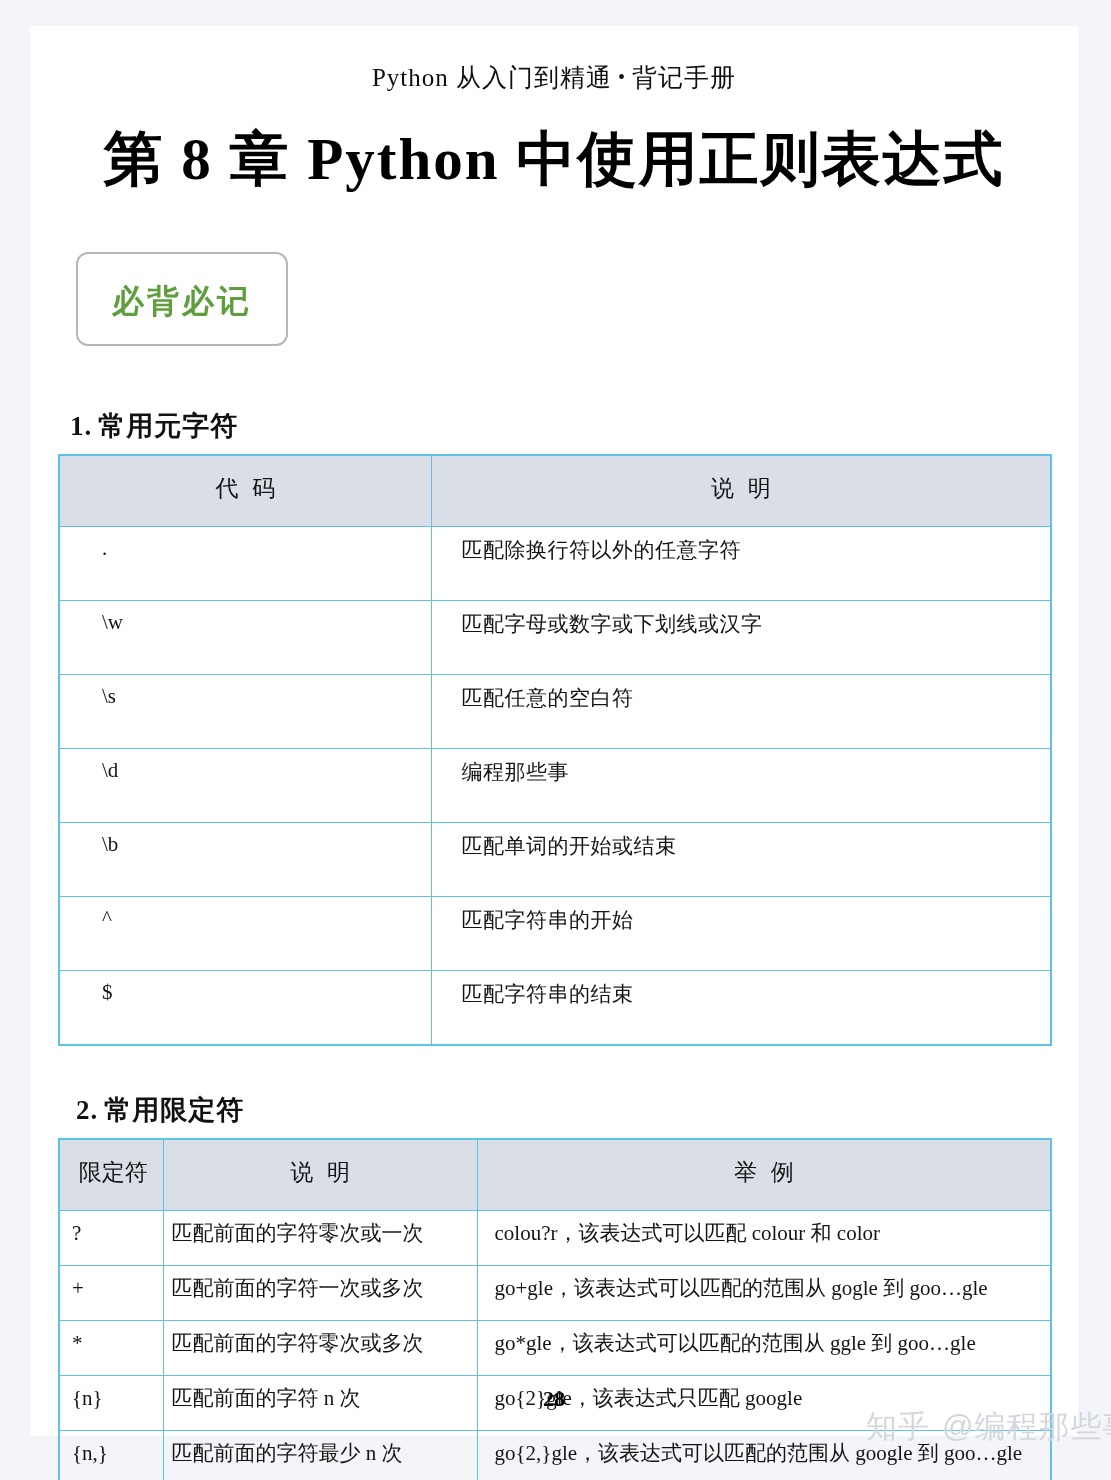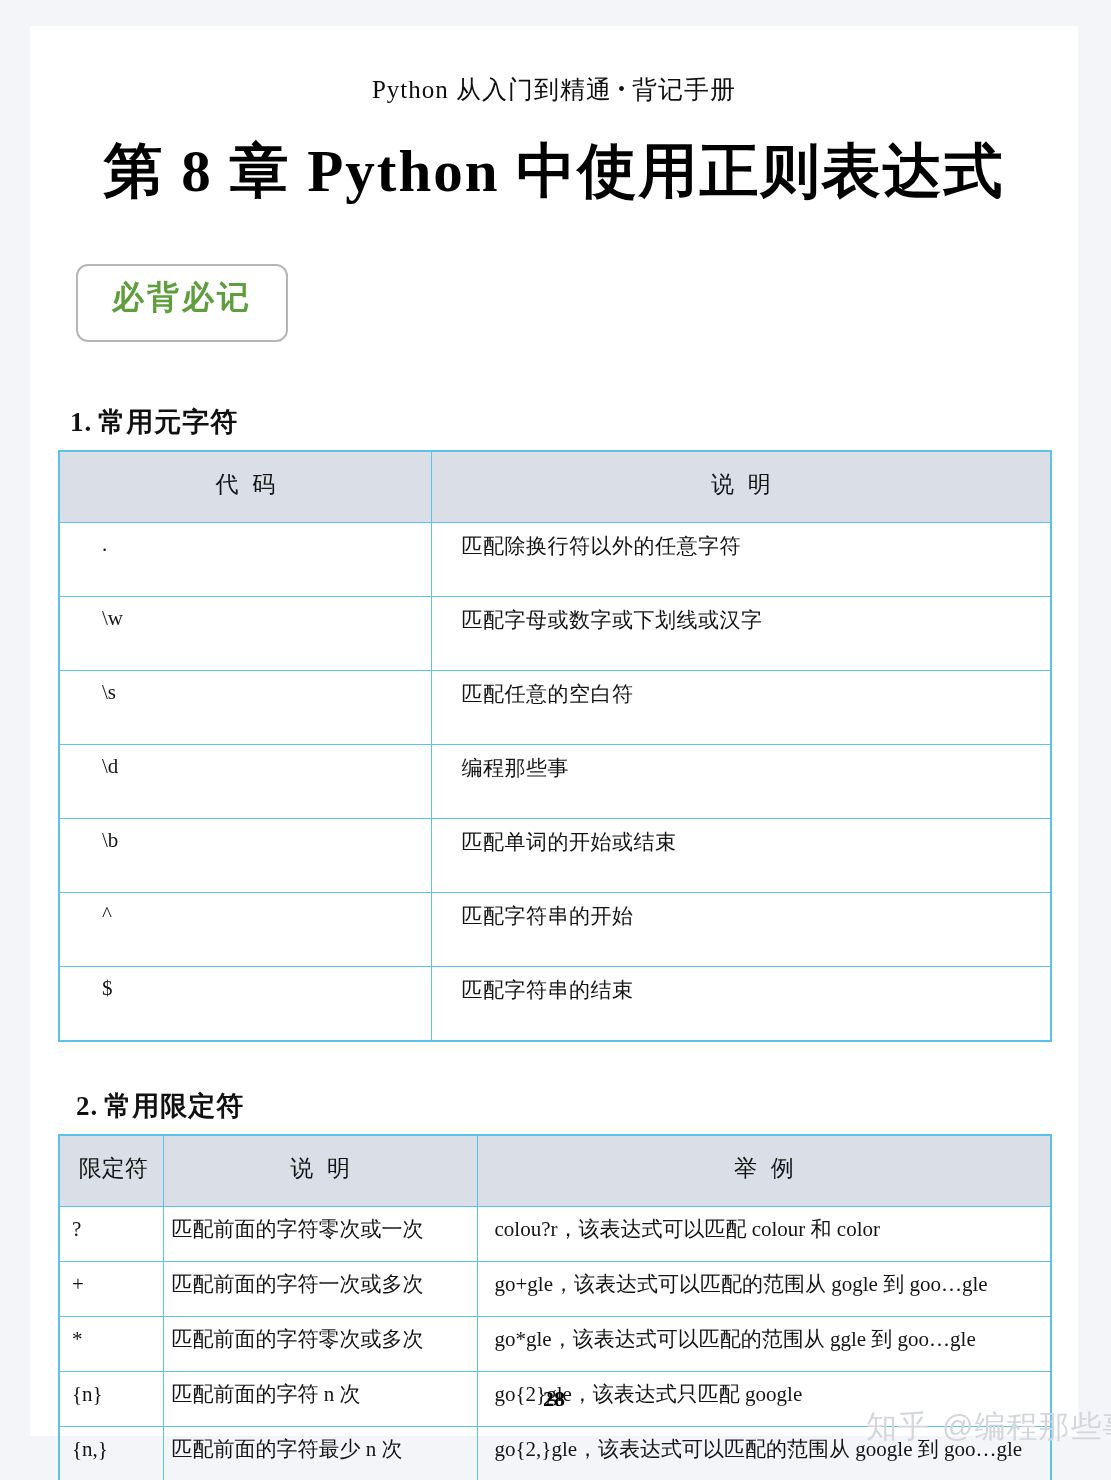--- a/index.html
+++ b/index.html
@@ -26,21 +26,21 @@
     background: #ffffff;
     box-sizing: border-box;
   }
 
   
   .running-head {
     text-align: center;
     font-size: 25px;
     letter-spacing: 1px;
     color: #101010;
-    margin-top: 47px;
+    margin-top: 35px;
     font-family: "Liberation Serif", "DejaVu Serif", serif;
   }
   .running-head .dot {
     padding: 0 6px;
     font-size: 20px;
     vertical-align: 2px;
   }
 
   
   .chapter-title {
@@ -55,21 +55,21 @@
 
   
   .badge-wrap {
     margin-top: 52px;
     padding-left: 46px;
   }
   .badge {
     display: inline-block;
     border: 2px solid #b6b6b6;
     border-radius: 12px;
-    padding: 10px 34px 20px 34px;
+    padding: 26px 34px 20px 34px;
     min-width: 160px;
     text-align: center;
     background: #fff;
     box-sizing: border-box;
   }
   .badge-label {
     color: #5f9e3d;
     font-size: 32px;
     font-weight: 600;
     letter-spacing: 3px;

